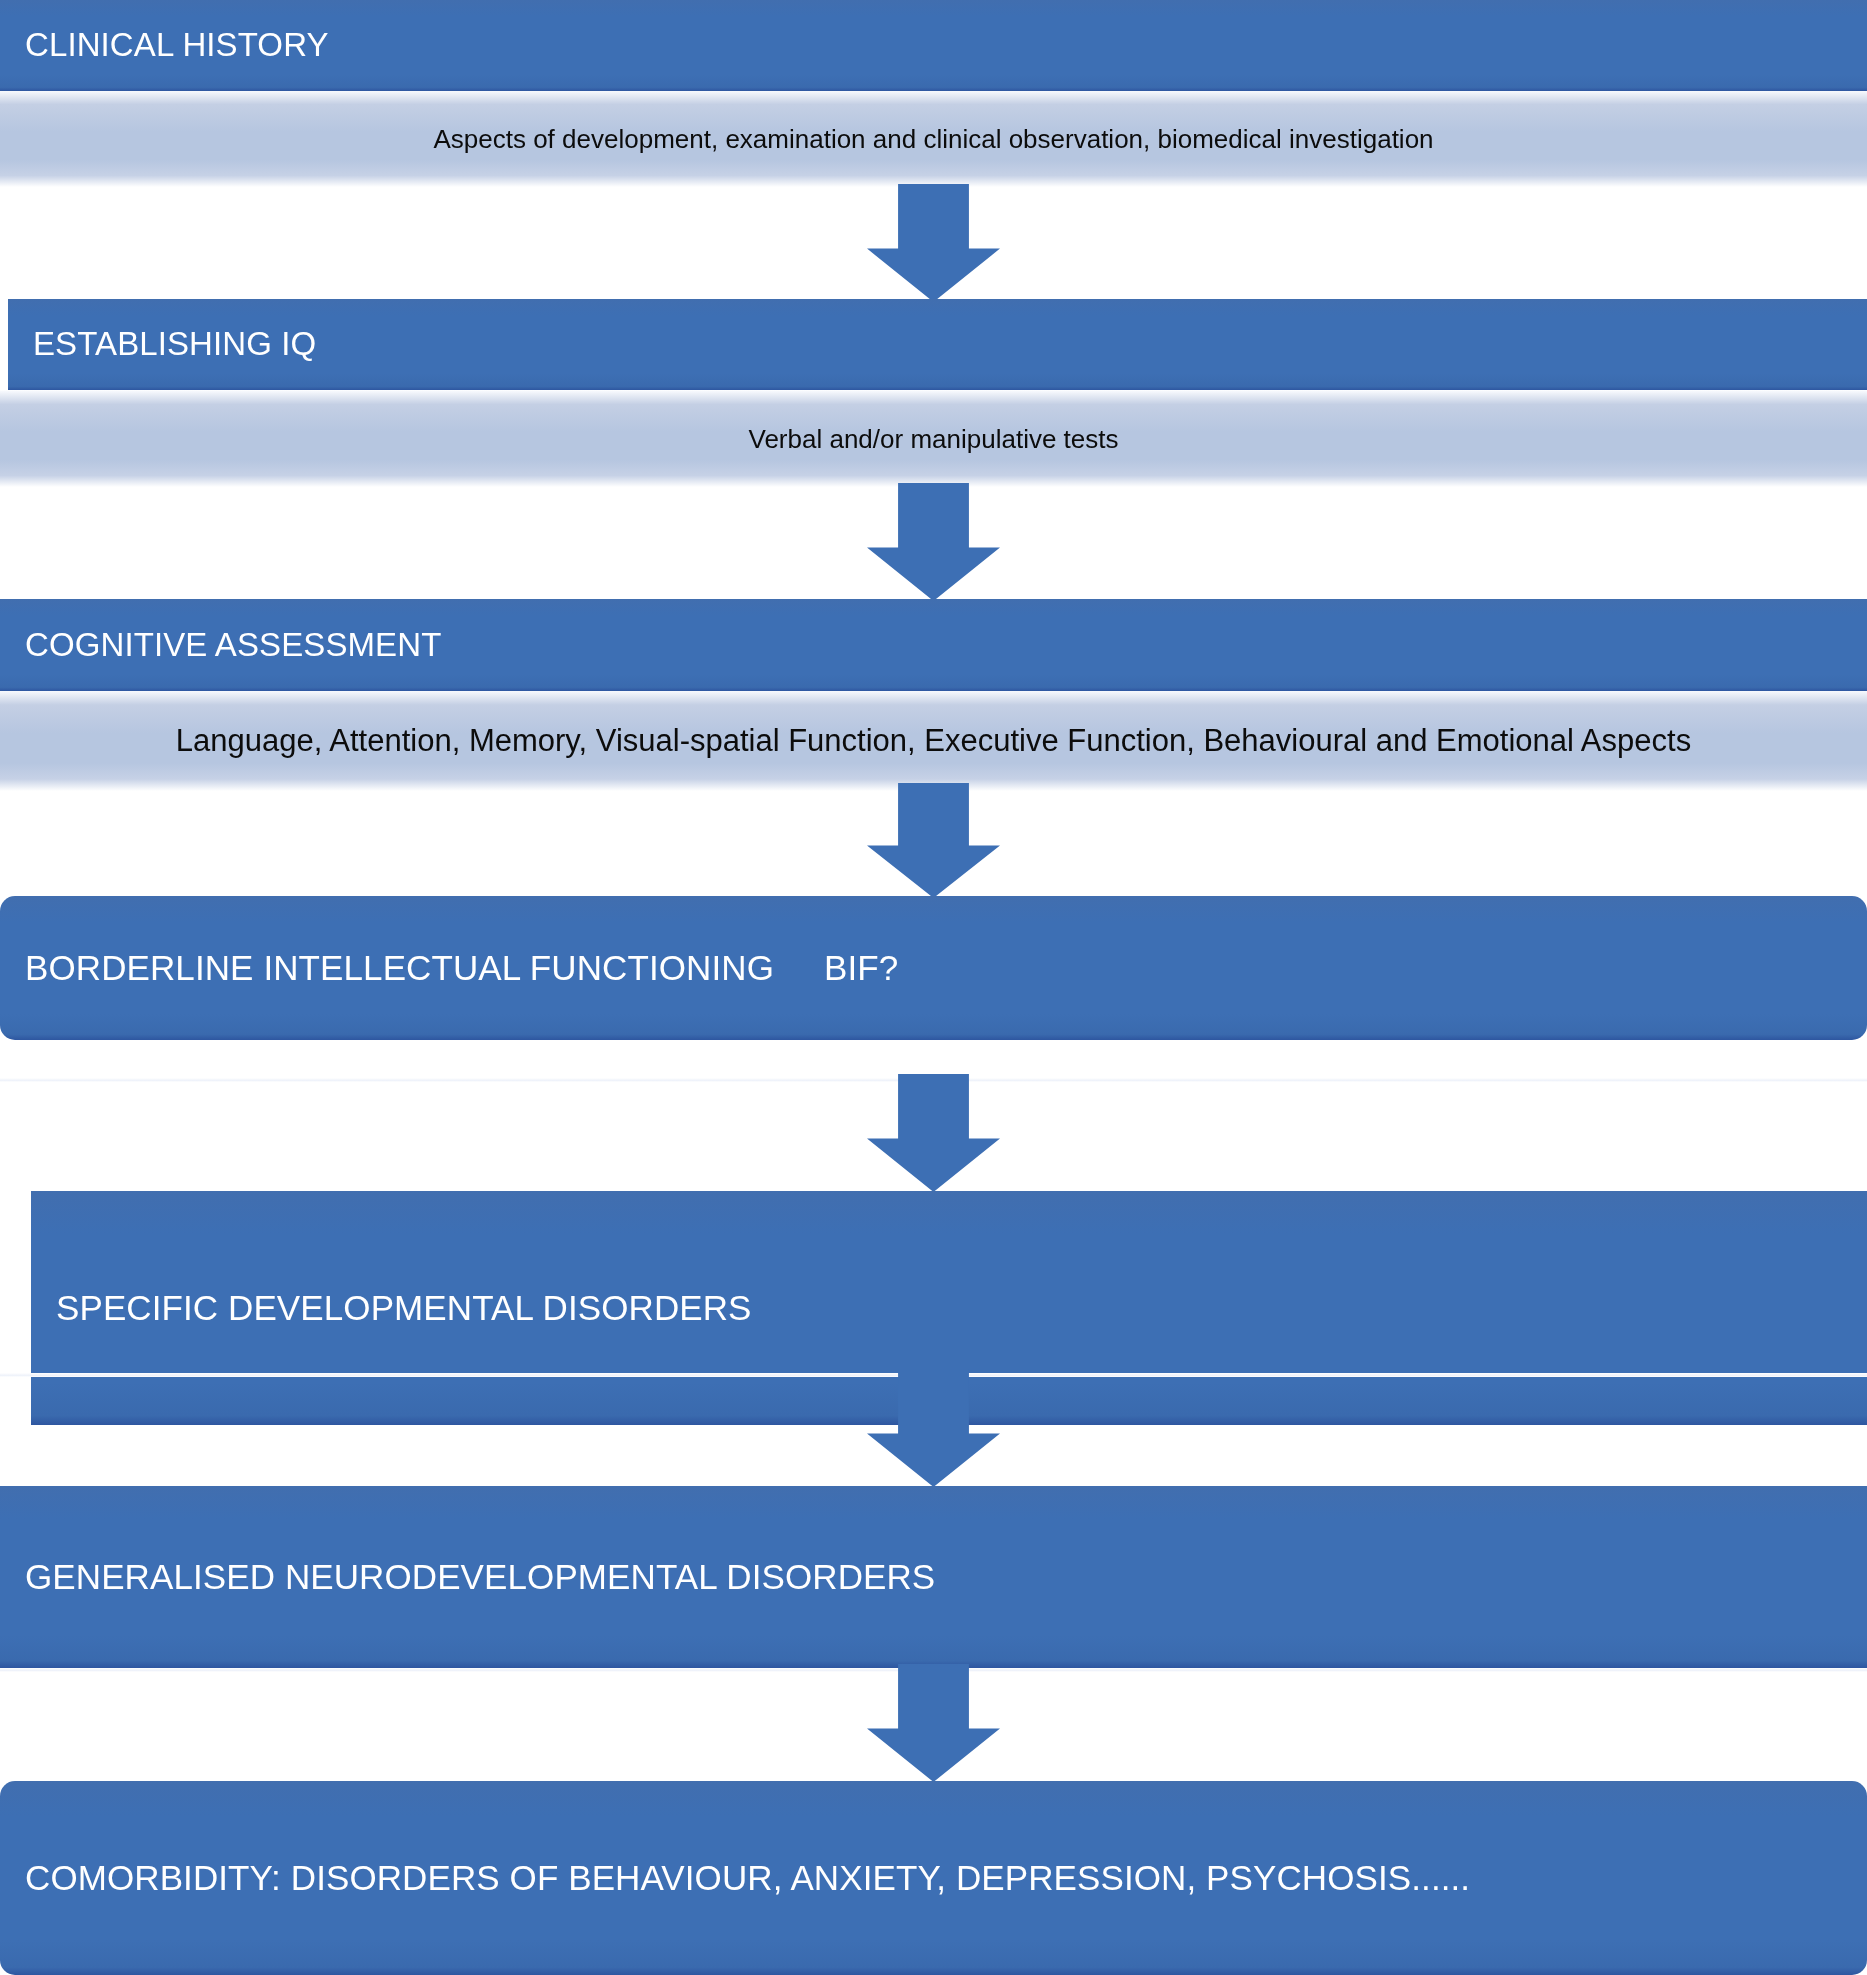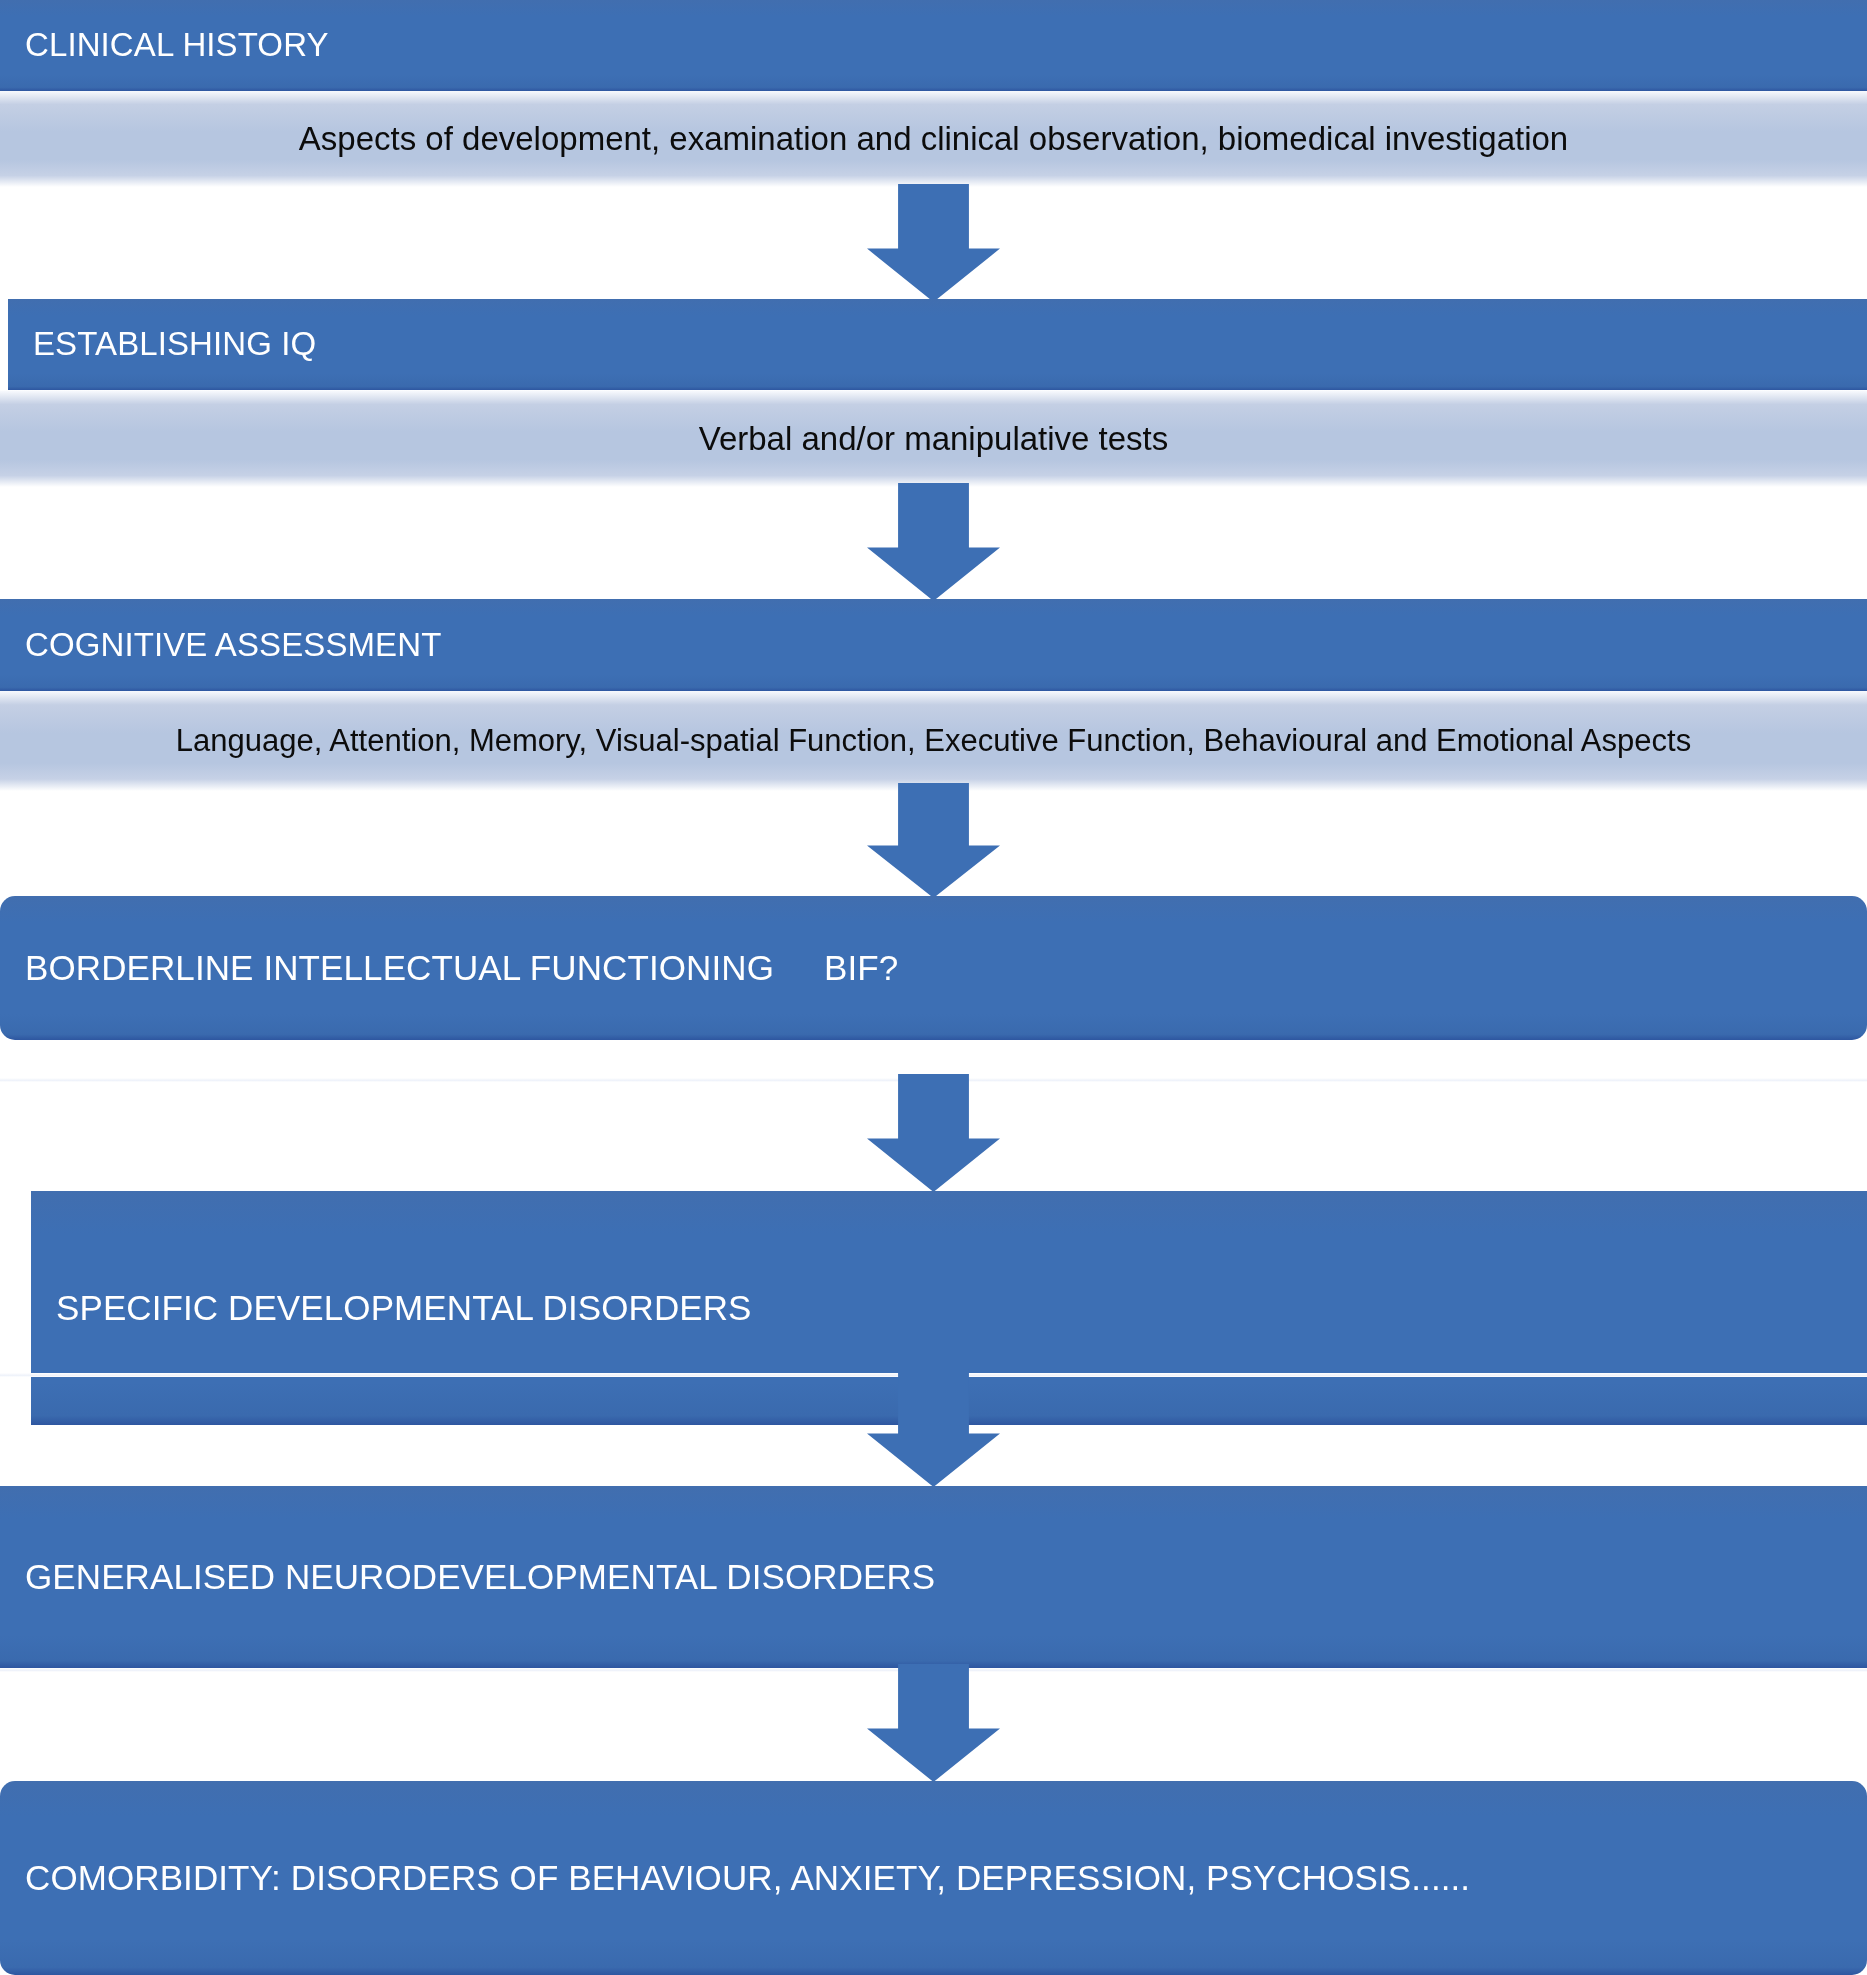--- a/index.html
+++ b/index.html
@@ -66,21 +66,21 @@
     white-space: nowrap;
   }
 
   .title-text {
     padding: 0 25px;
   }
 
   
   .fs-head   { font-size: 33px; }
   .fs-head-l { font-size: 35px; }
-  .fs-sub    { font-size: 33px; justify-content: center; }
+  .fs-sub    { font-size: 26px; justify-content: center; }
   .fs-sub-wide { font-size: 31px; }
 
   
   .arrow {
     position: absolute;
     left: 867px;
     width: 133px;
   }
   .arrow svg { display: block; width: 100%; height: 100%; }
 

